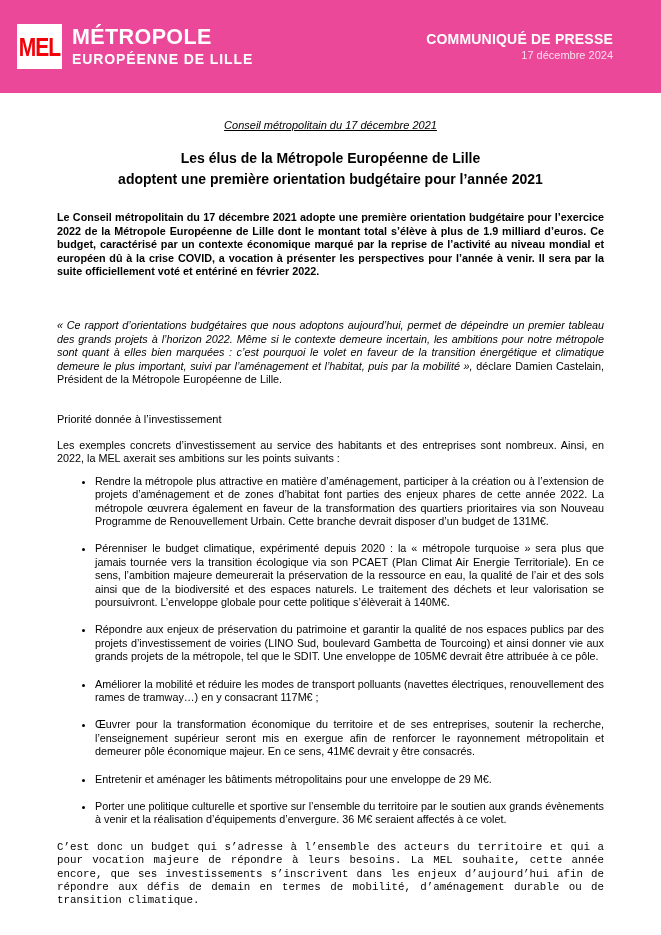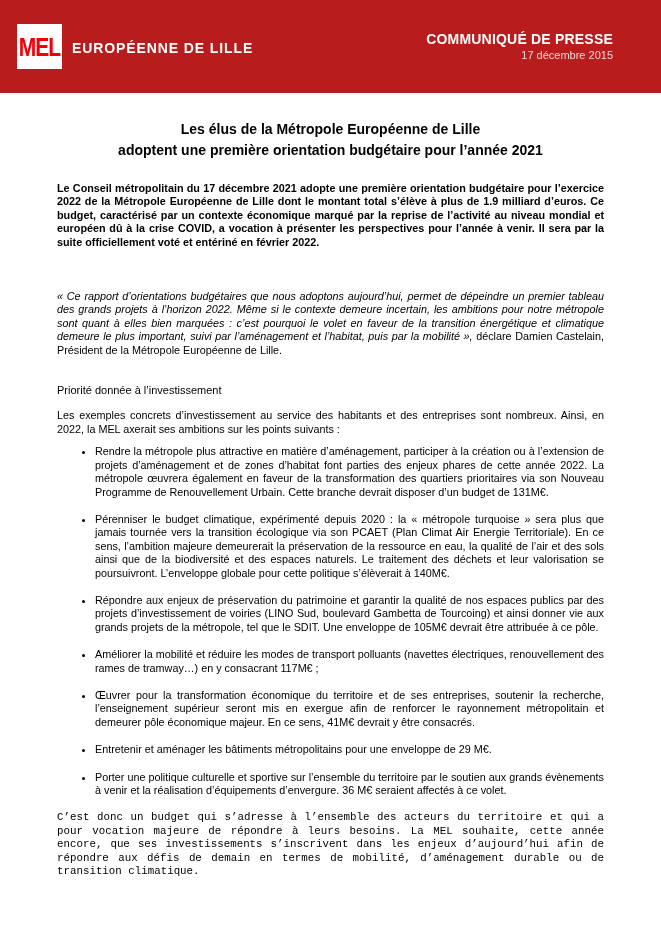--- a/index.html
+++ b/index.html
@@ -16,21 +16,21 @@
     color: #000000;
     overflow: hidden;
     margin: 0 auto;
   }
 
   
   .banner {
     box-sizing: border-box;
     width: 661px;
     height: 93px;
-    background: #b91c1c;
+    background: #ec4899;
     display: flex;
     align-items: center;
     justify-content: space-between;
     padding: 0 48px 0 17px;
   }
   .logo-group {
     display: flex;
     align-items: center;
   }
   .logo-box {
@@ -146,31 +146,33 @@
 <body>
 
 <div class="page">
 
   <div class="banner">
     <div class="logo-group">
       <div class="logo-box">
         <span class="logo-acronym">MEL</span>
       </div>
       <div class="logo-wordmark">
+        <span class="logo-name-1">MÉTROPOLE</span>
         <span class="logo-name-2">EUROPÉENNE DE LILLE</span>
       </div>
     </div>
     <div class="press-block">
       <span class="press-title">COMMUNIQUÉ DE PRESSE</span>
-      <span class="press-date">17 décembre 2015</span>
+      <span class="press-date">17 décembre 2024</span>
     </div>
   </div>
 
   <div class="content">
 
+    <p class="kicker">Conseil métropolitain du 17 décembre 2021</p>
 
     <h1 class="doc-title">
       <span>Les élus de la Métropole Européenne de Lille</span>
       <span>adoptent une première orientation budgétaire pour l’année 2021</span>
     </h1>
 
     <p class="para intro">Le Conseil métropolitain du 17 décembre 2021 adopte une première orientation budgétaire pour l’exercice 2022 de la Métropole Européenne de Lille dont le montant total s’élève à plus de 1.9 milliard d’euros. Ce budget, caractérisé par un contexte économique marqué par la reprise de l’activité au niveau mondial et européen dû à la crise COVID, a vocation à présenter les perspectives pour l’année à venir. Il sera par la suite officiellement voté et entériné en février 2022.</p>
 
     <p class="para quote"><span class="quote-italic">« Ce rapport d’orientations budgétaires que nous adoptons aujourd’hui, permet de dépeindre un premier tableau des grands projets à l’horizon 2022. Même si le contexte demeure incertain, les ambitions pour notre métropole sont quant à elles bien marquées : c’est pourquoi le volet en faveur de la transition énergétique et climatique demeure le plus important, suivi par l’aménagement et l’habitat, puis par la mobilité »,</span><span class="quote-attribution"> déclare Damien Castelain, Président de la Métropole Européenne de Lille.</span></p>
 

